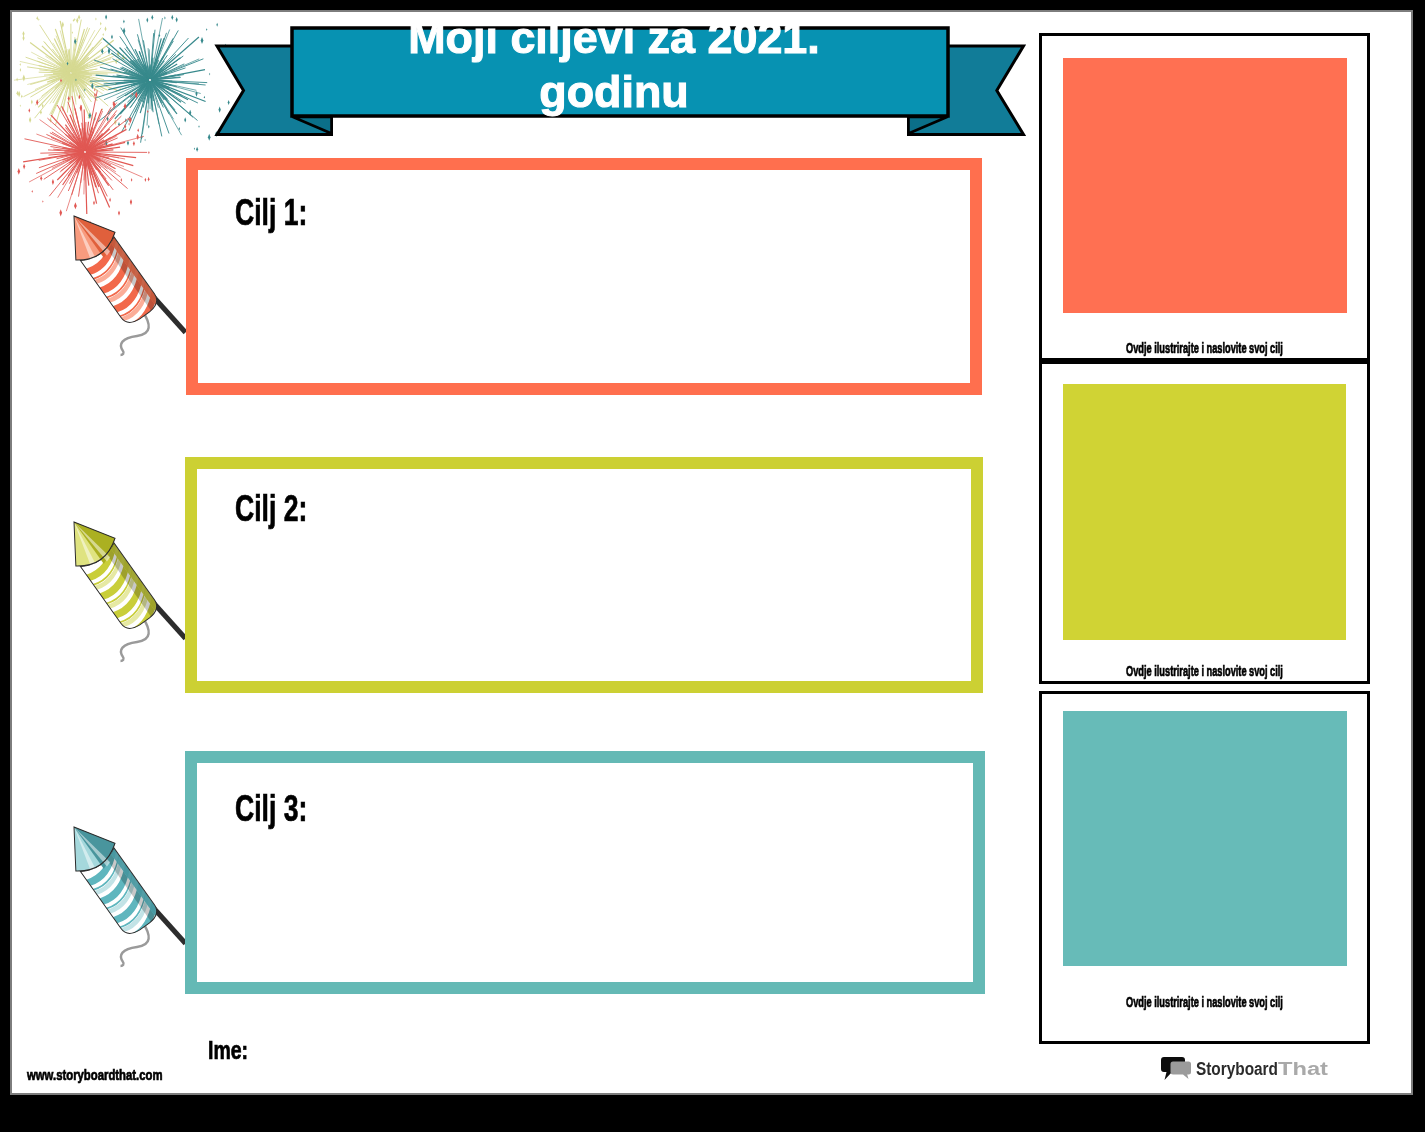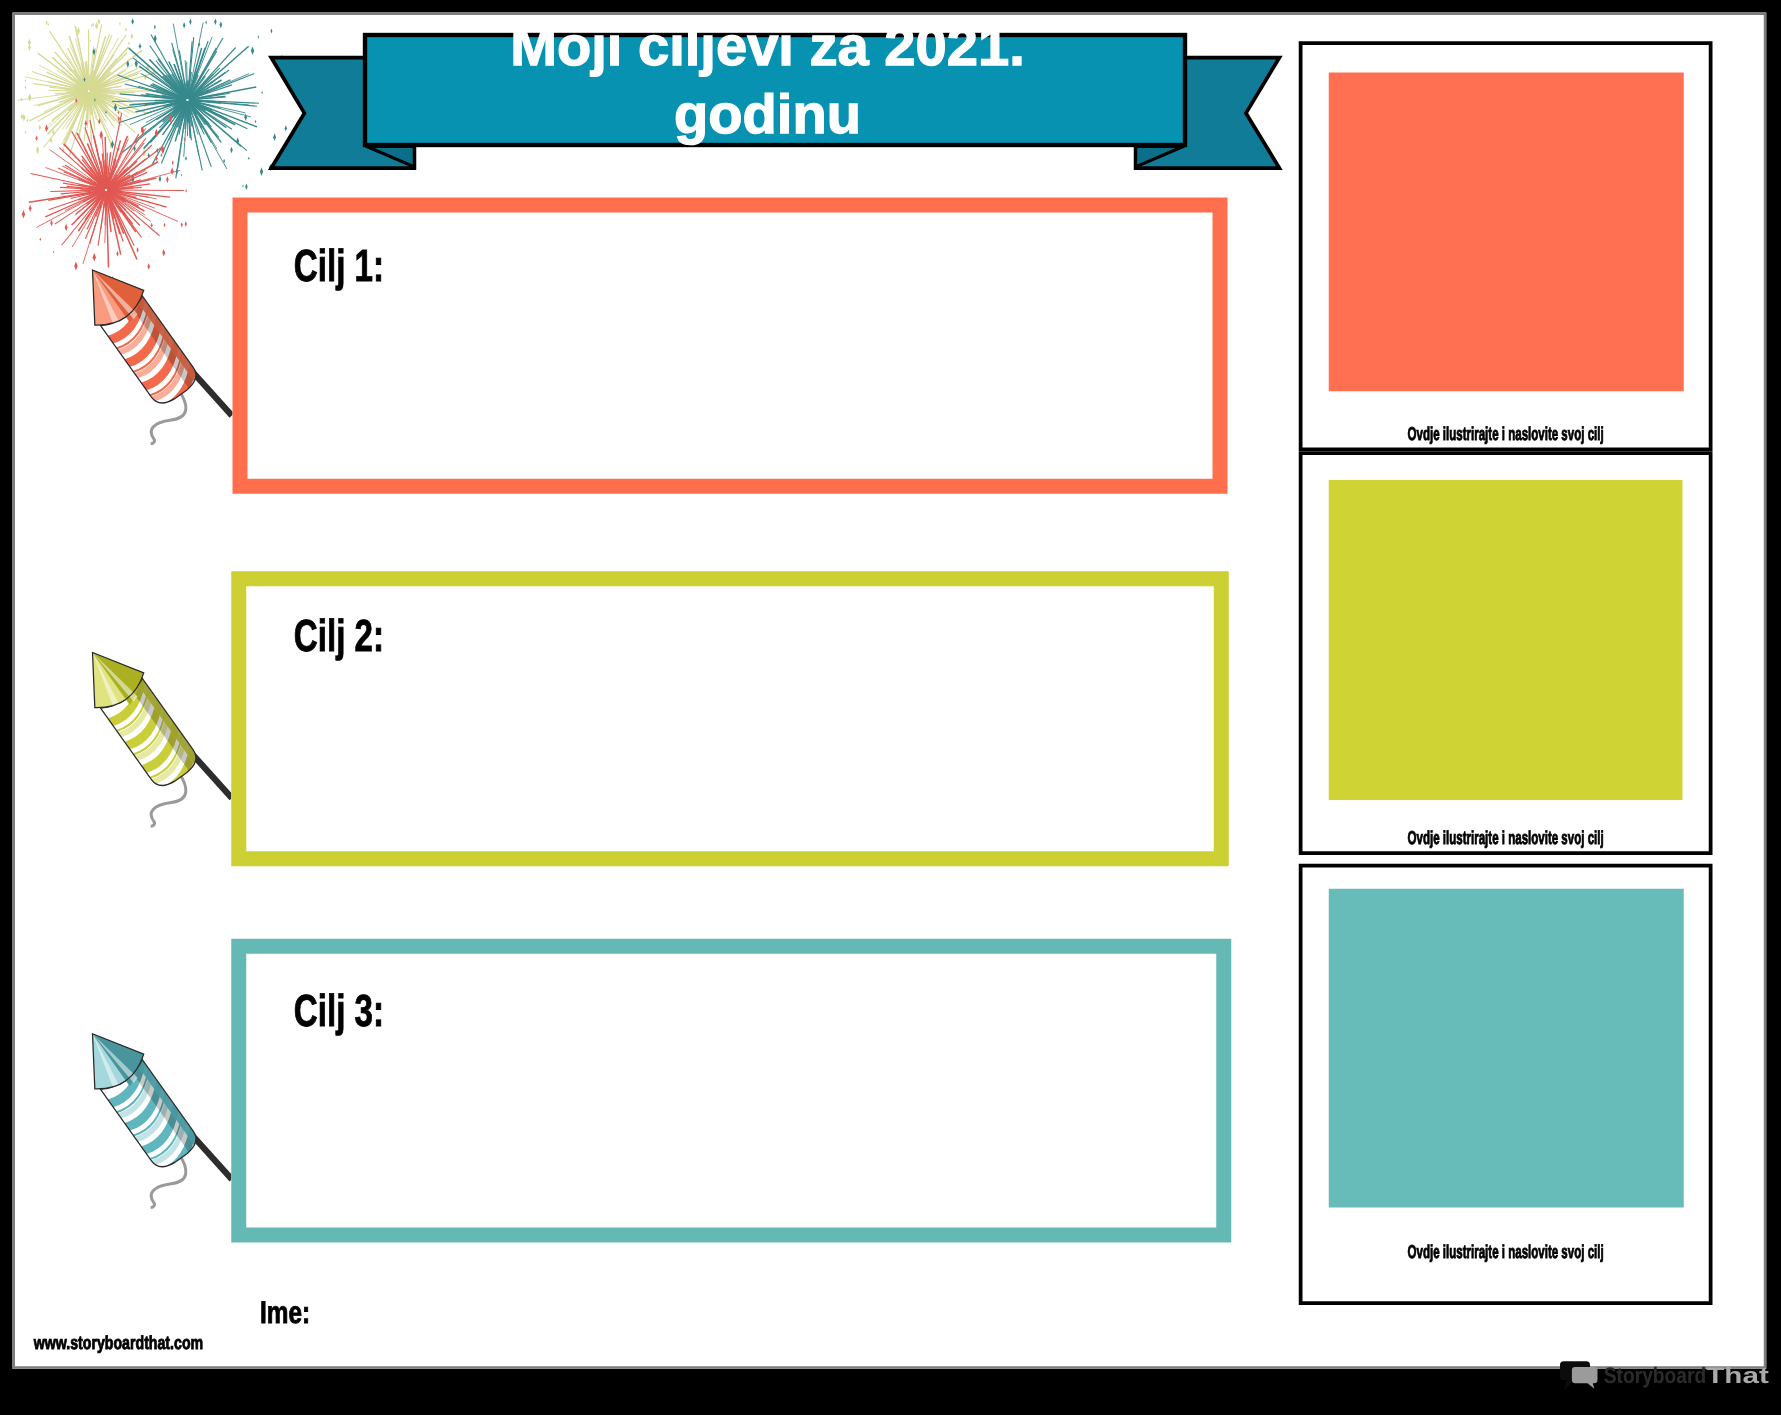--- a/index.html
+++ b/index.html
@@ -782,21 +782,21 @@
 <div class="abs" style="left:1039px; top:691px; width:331px; height:353px; border:3px solid #000; background:#fff; box-sizing:border-box;"></div>
 
 <div class="abs" style="left:1063px; top:711px; width:284px; height:255px; background:#67BBB8;"></div>
 
 <div class="abs condensed" style="left:1039px; top:993px; width:331px; text-align:center; font-size:15px; transform:scaleX(0.615); transform-origin:center;">Ovdje ilustrirajte i naslovite svoj cilj</div>
 
 <div class="abs condensed" style="left:208px; top:1036px; font-size:25px; transform:scaleX(0.78); transform-origin:left;">Ime:</div>
 
 <div class="abs condensed" style="left:27px; top:1066px; font-size:15px; transform:scaleX(0.755); transform-origin:left;">www.storyboardthat.com</div>
 
-<div class="abs" style="left:1247px; top:1053px; width:175px; height:30px;margin-top:32px;">
+<div class="abs" style="left:1160px; top:1053px; width:175px; height:30px;">
   <svg width="175" height="30" viewBox="0 0 175 30">
 
     <g>
       <path d="M4,4 Q1,4 1,7 L1,16 Q1,19 4,19 L6.5,19 L4.5,27 L12,19 L22,19 Q25,19 25,16 L25,7 Q25,4 22,4 Z" fill="#0c0c0c"></path>
       <path d="M13,8.5 Q10.5,8.5 10.5,11 L10.5,19 Q10.5,21.5 13,21.5 L23,21.5 L28.5,26 L27.2,21.5 L28.5,21.5 Q31,21.5 31,19 L31,11 Q31,8.5 28.5,8.5 Z" fill="#9b9b9b"></path>
     </g>
 
     <text x="36" y="21.5" font-family="Liberation Sans" font-size="18" font-weight="bold" fill="#2b2b2b" textLength="82" lengthAdjust="spacingAndGlyphs">Storyboard</text>
     <text x="118" y="21.5" font-family="Liberation Sans" font-size="18" font-weight="bold" fill="#a9a9a9" textLength="50" lengthAdjust="spacingAndGlyphs">That</text>
   </svg>

